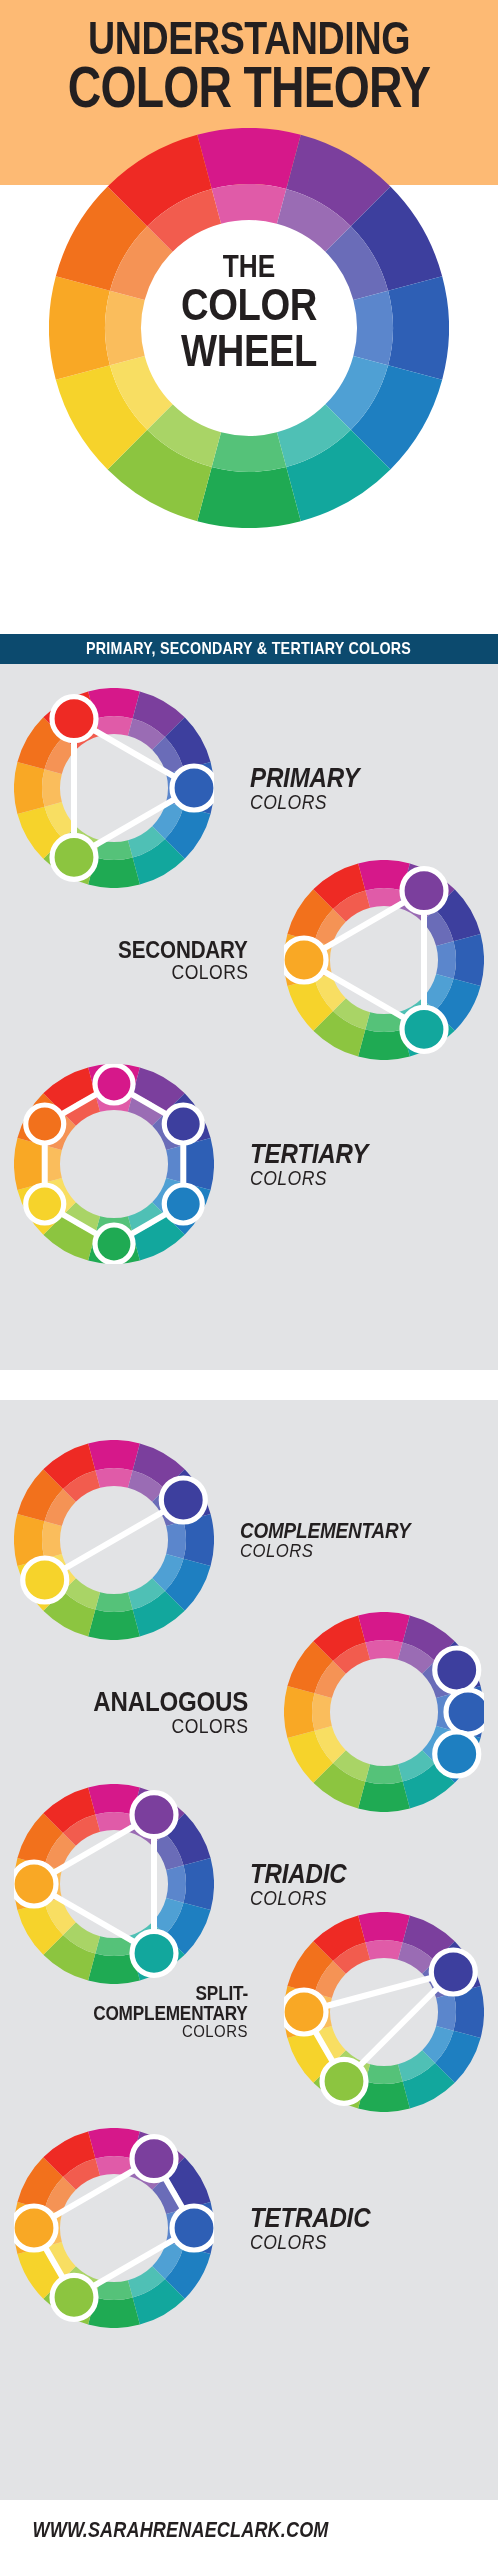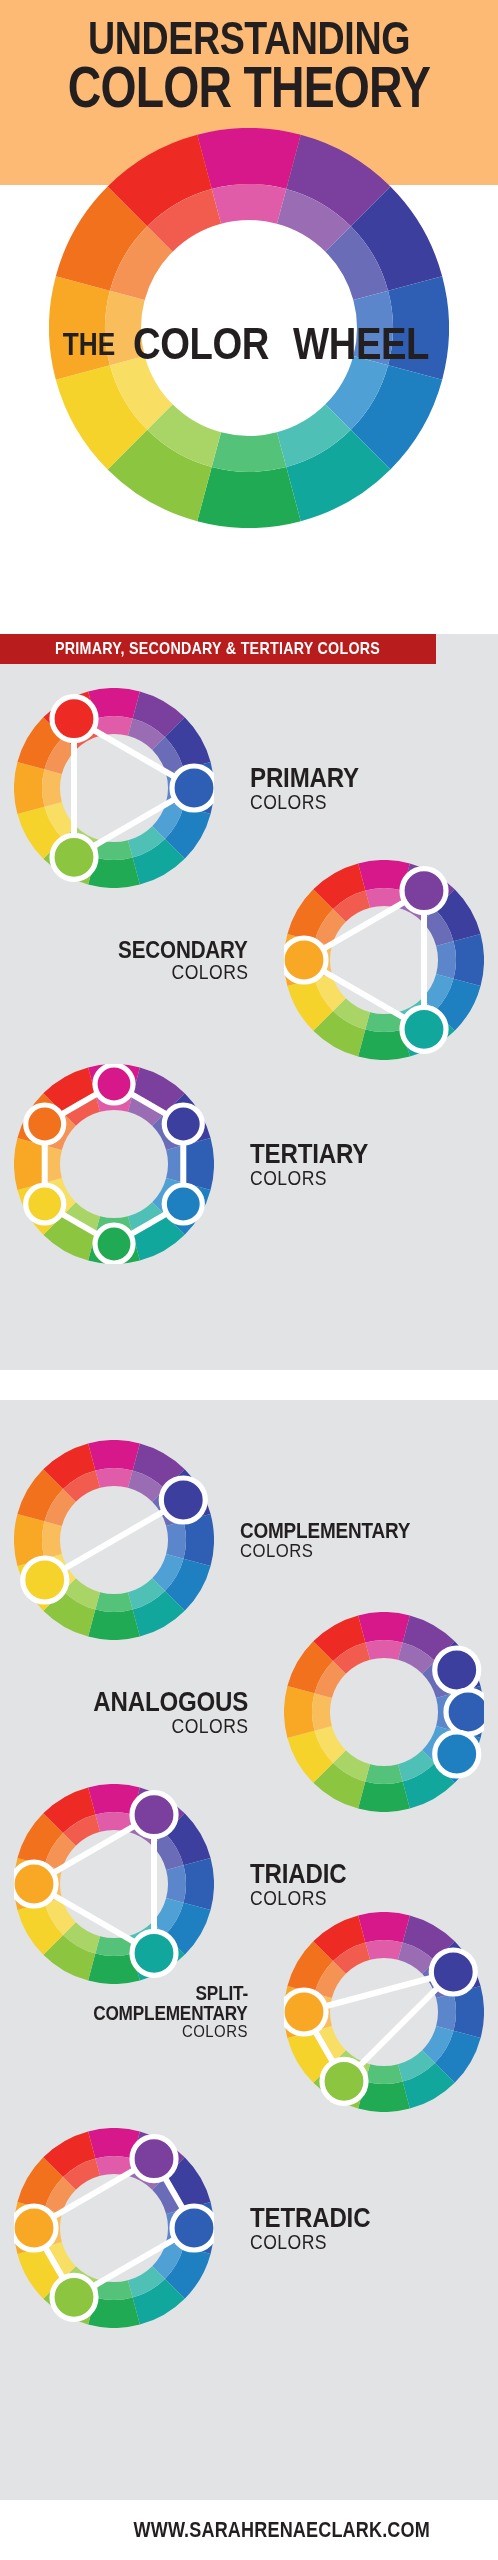--- a/index.html
+++ b/index.html
@@ -43,61 +43,61 @@
     color:#231f20;
     line-height:1;
     transform:scaleX(0.80);
     transform-origin:center top;
     white-space:nowrap;
   }
 
   
   .main-wheel{position:absolute;left:49px;top:128px;width:400px;height:400px;}
   .wheel-center-text{
-    position:absolute;left:49px;top:144px;width:400px;height:400px;
-    display:flex;flex-direction:row;align-items:center;justify-content:center;
+    position:absolute;left:49px;top:112px;width:400px;height:400px;
+    display:flex;flex-direction:column;align-items:center;justify-content:center;
     pointer-events:none;
   }
   .wc-the{
     font-family:"Liberation Sans Narrow","Liberation Sans",sans-serif;
     font-weight:700;font-size:32px;color:#231f20;line-height:1.02;
     letter-spacing:0px;transform:scaleX(0.82);
   }
   .wc-big{
     font-family:"Liberation Sans Narrow","Liberation Sans",sans-serif;
     font-weight:700;font-size:45px;color:#231f20;line-height:1.02;
     letter-spacing:-0.5px;transform:scaleX(0.85);
   }
 
   
   .grey-body{
     position:absolute;left:0;width:498px;background:#e2e3e5;
   }
 
   
   .banner{
-    position:absolute;left:0;width:436px;height:30px;
-    background:#b91c1c;color:#ffffff;text-align:center;
+    position:absolute;left:0;width:498px;height:30px;
+    background:#0c4a6e;color:#ffffff;text-align:center;
   }
   .banner span{
     display:inline-block;
     font-family:"Liberation Sans Narrow","Liberation Sans",sans-serif;
     font-weight:700;font-size:17px;line-height:30px;letter-spacing:0.3px;
     transform:scaleX(0.84);
   }
 
   
   .row{position:absolute;left:0;width:498px;}
   .row .wheel{position:absolute;}
   .row .label{
     position:absolute;
     display:flex;flex-direction:column;
     justify-content:center;
   }
-  .label.left{align-items:flex-start;text-align:center;}
+  .label.left{align-items:flex-start;text-align:center;font-style:italic;}
   .label.right{align-items:flex-end;text-align:right;}
   .lbl-main{
     font-family:"Liberation Sans Narrow","Liberation Sans",sans-serif;
     font-weight:700;color:#231f20;line-height:0.98;
     letter-spacing:-0.2px;
     transform:scaleX(0.86);
   }
   .lbl-sub{
     font-family:"Liberation Sans Narrow","Liberation Sans",sans-serif;
     font-weight:400;color:#231f20;line-height:1.0;
@@ -106,21 +106,21 @@
   }
   .s28{font-size:28px;}
   .s24{font-size:24px;}
   .s22{font-size:22px;}
   .s20{font-size:20px;}
   .s19{font-size:19px;}
   .s17{font-size:17px;}
 
   
   .footer{
-    position:absolute;left:0;width:462px;background:#ffffff;text-align:right;
+    position:absolute;left:0;width:462px;background:#ffffff;text-align:left;font-style:italic;
   }
   .footer span{
     display:inline-block;
     font-family:"Liberation Sans Narrow","Liberation Sans",sans-serif;
     font-weight:700;font-size:22px;color:#231f20;letter-spacing:0.2px;
     transform:scaleX(0.82);
   }
 </style>
 </head>
 <body>

